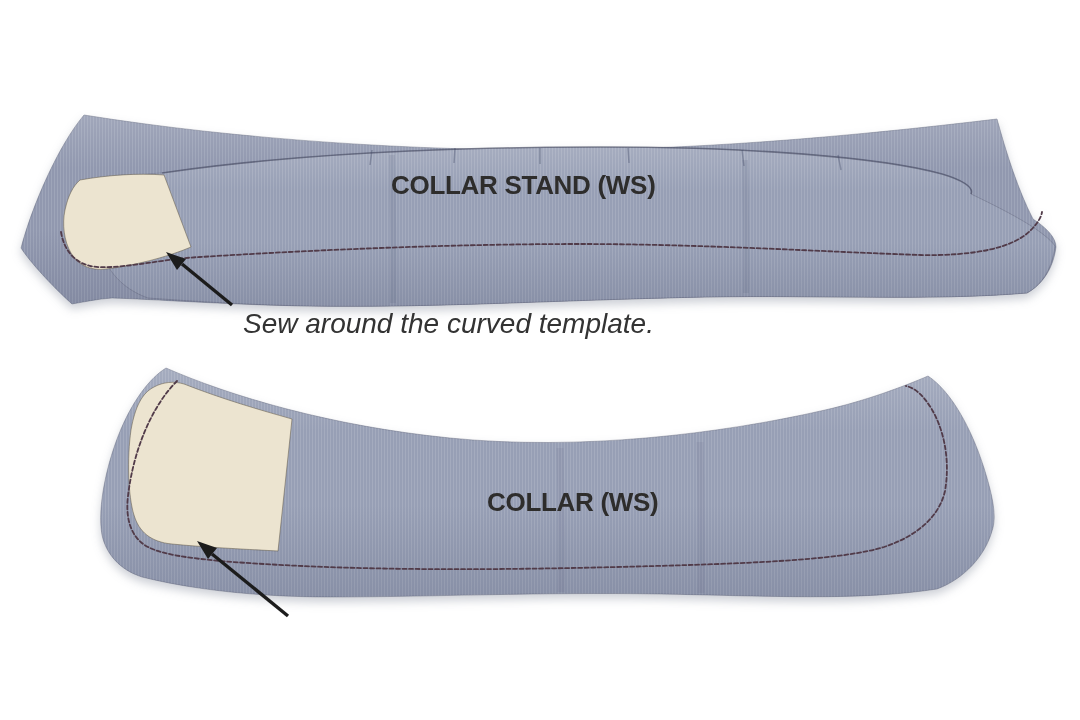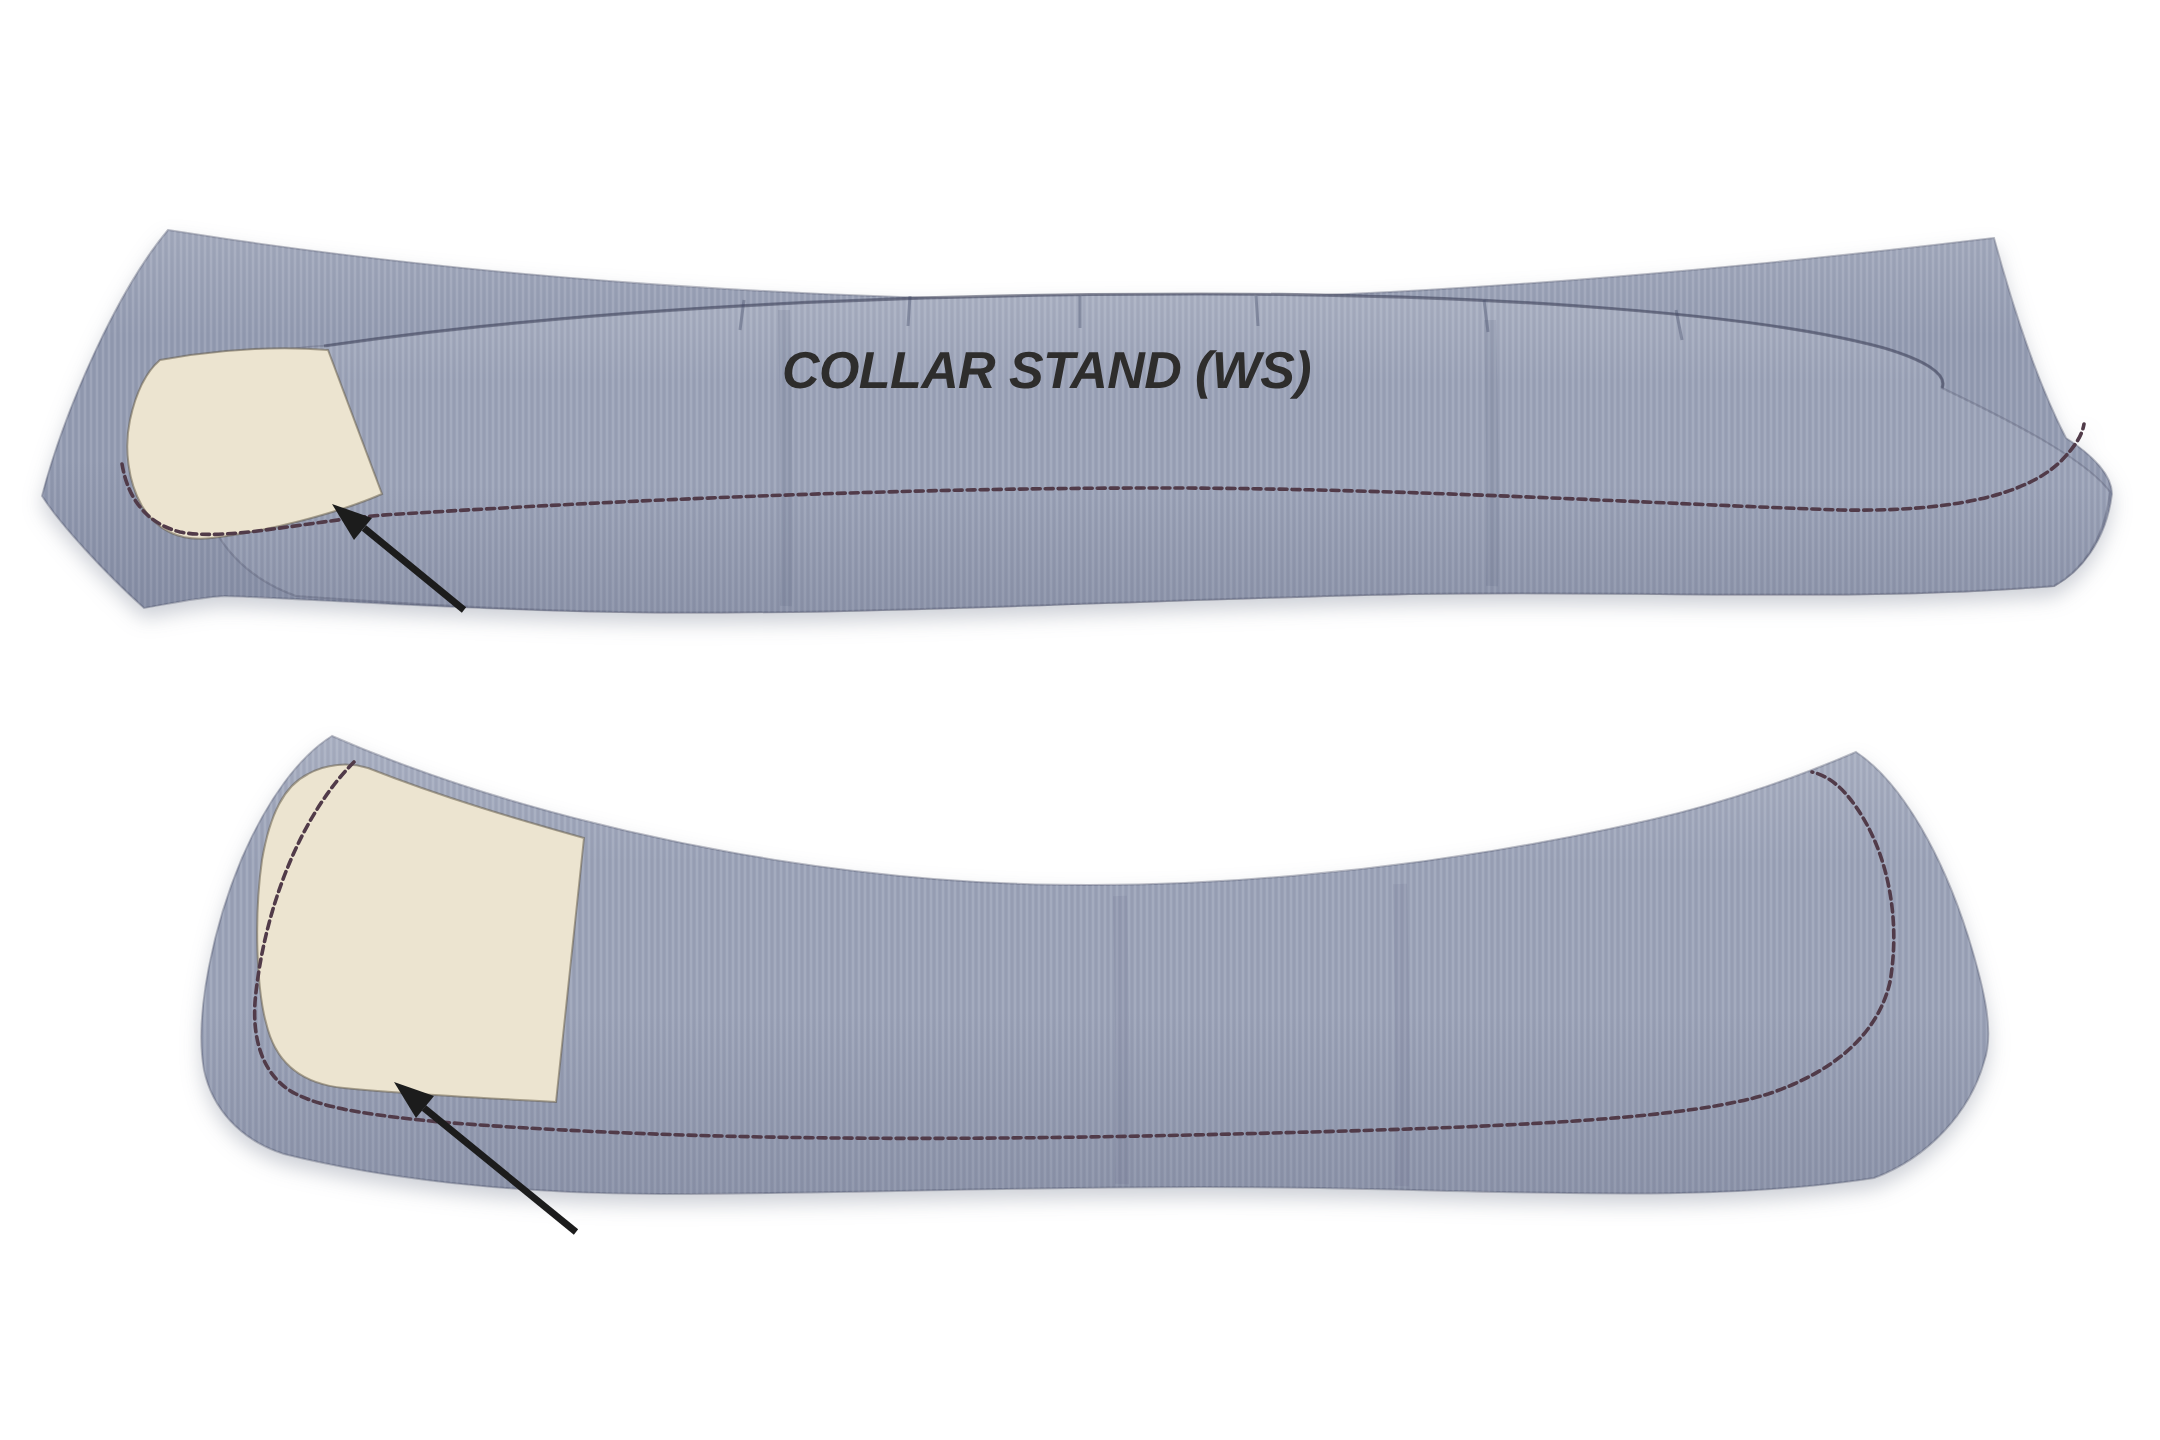--- a/index.html
+++ b/index.html
@@ -12,21 +12,20 @@
   }
   .canvas{position:absolute;left:0;top:0;width:1080px;height:720px;}
   svg{position:absolute;left:0;top:0;}
   .piece-label{
     position:absolute;
     color:#2e2d2c;
     font-size:26px;
     font-weight:600;
     letter-spacing:-0.3px;
     white-space:nowrap;
-    font-style:italic;
   }
   .caption{
     position:absolute;
     color:#333333;
     font-size:28px;
     font-style:italic;
     font-weight:500;
     white-space:nowrap;
   }
   #label-stand{left:391px;top:170px;}
@@ -163,15 +162,17 @@
       <polygon points="166,252 186,259 177,270" fill="#1c1c1c"></polygon>
     </g>
     <g>
       <line x1="288" y1="616" x2="212" y2="554" stroke-width="3.4" stroke="#1c1c1c"></line>
       <polygon points="197,541 217,548 208,559" fill="#1c1c1c"></polygon>
     </g>
   </svg>
 
   <div id="label-stand" class="piece-label">COLLAR STAND (WS)</div>
 
+  <div id="caption-1" class="caption">Sew around the curved template.</div>
 
+  <div id="label-collar" class="piece-label">COLLAR (WS)</div>
 
 </div>
 
 </body></html>

